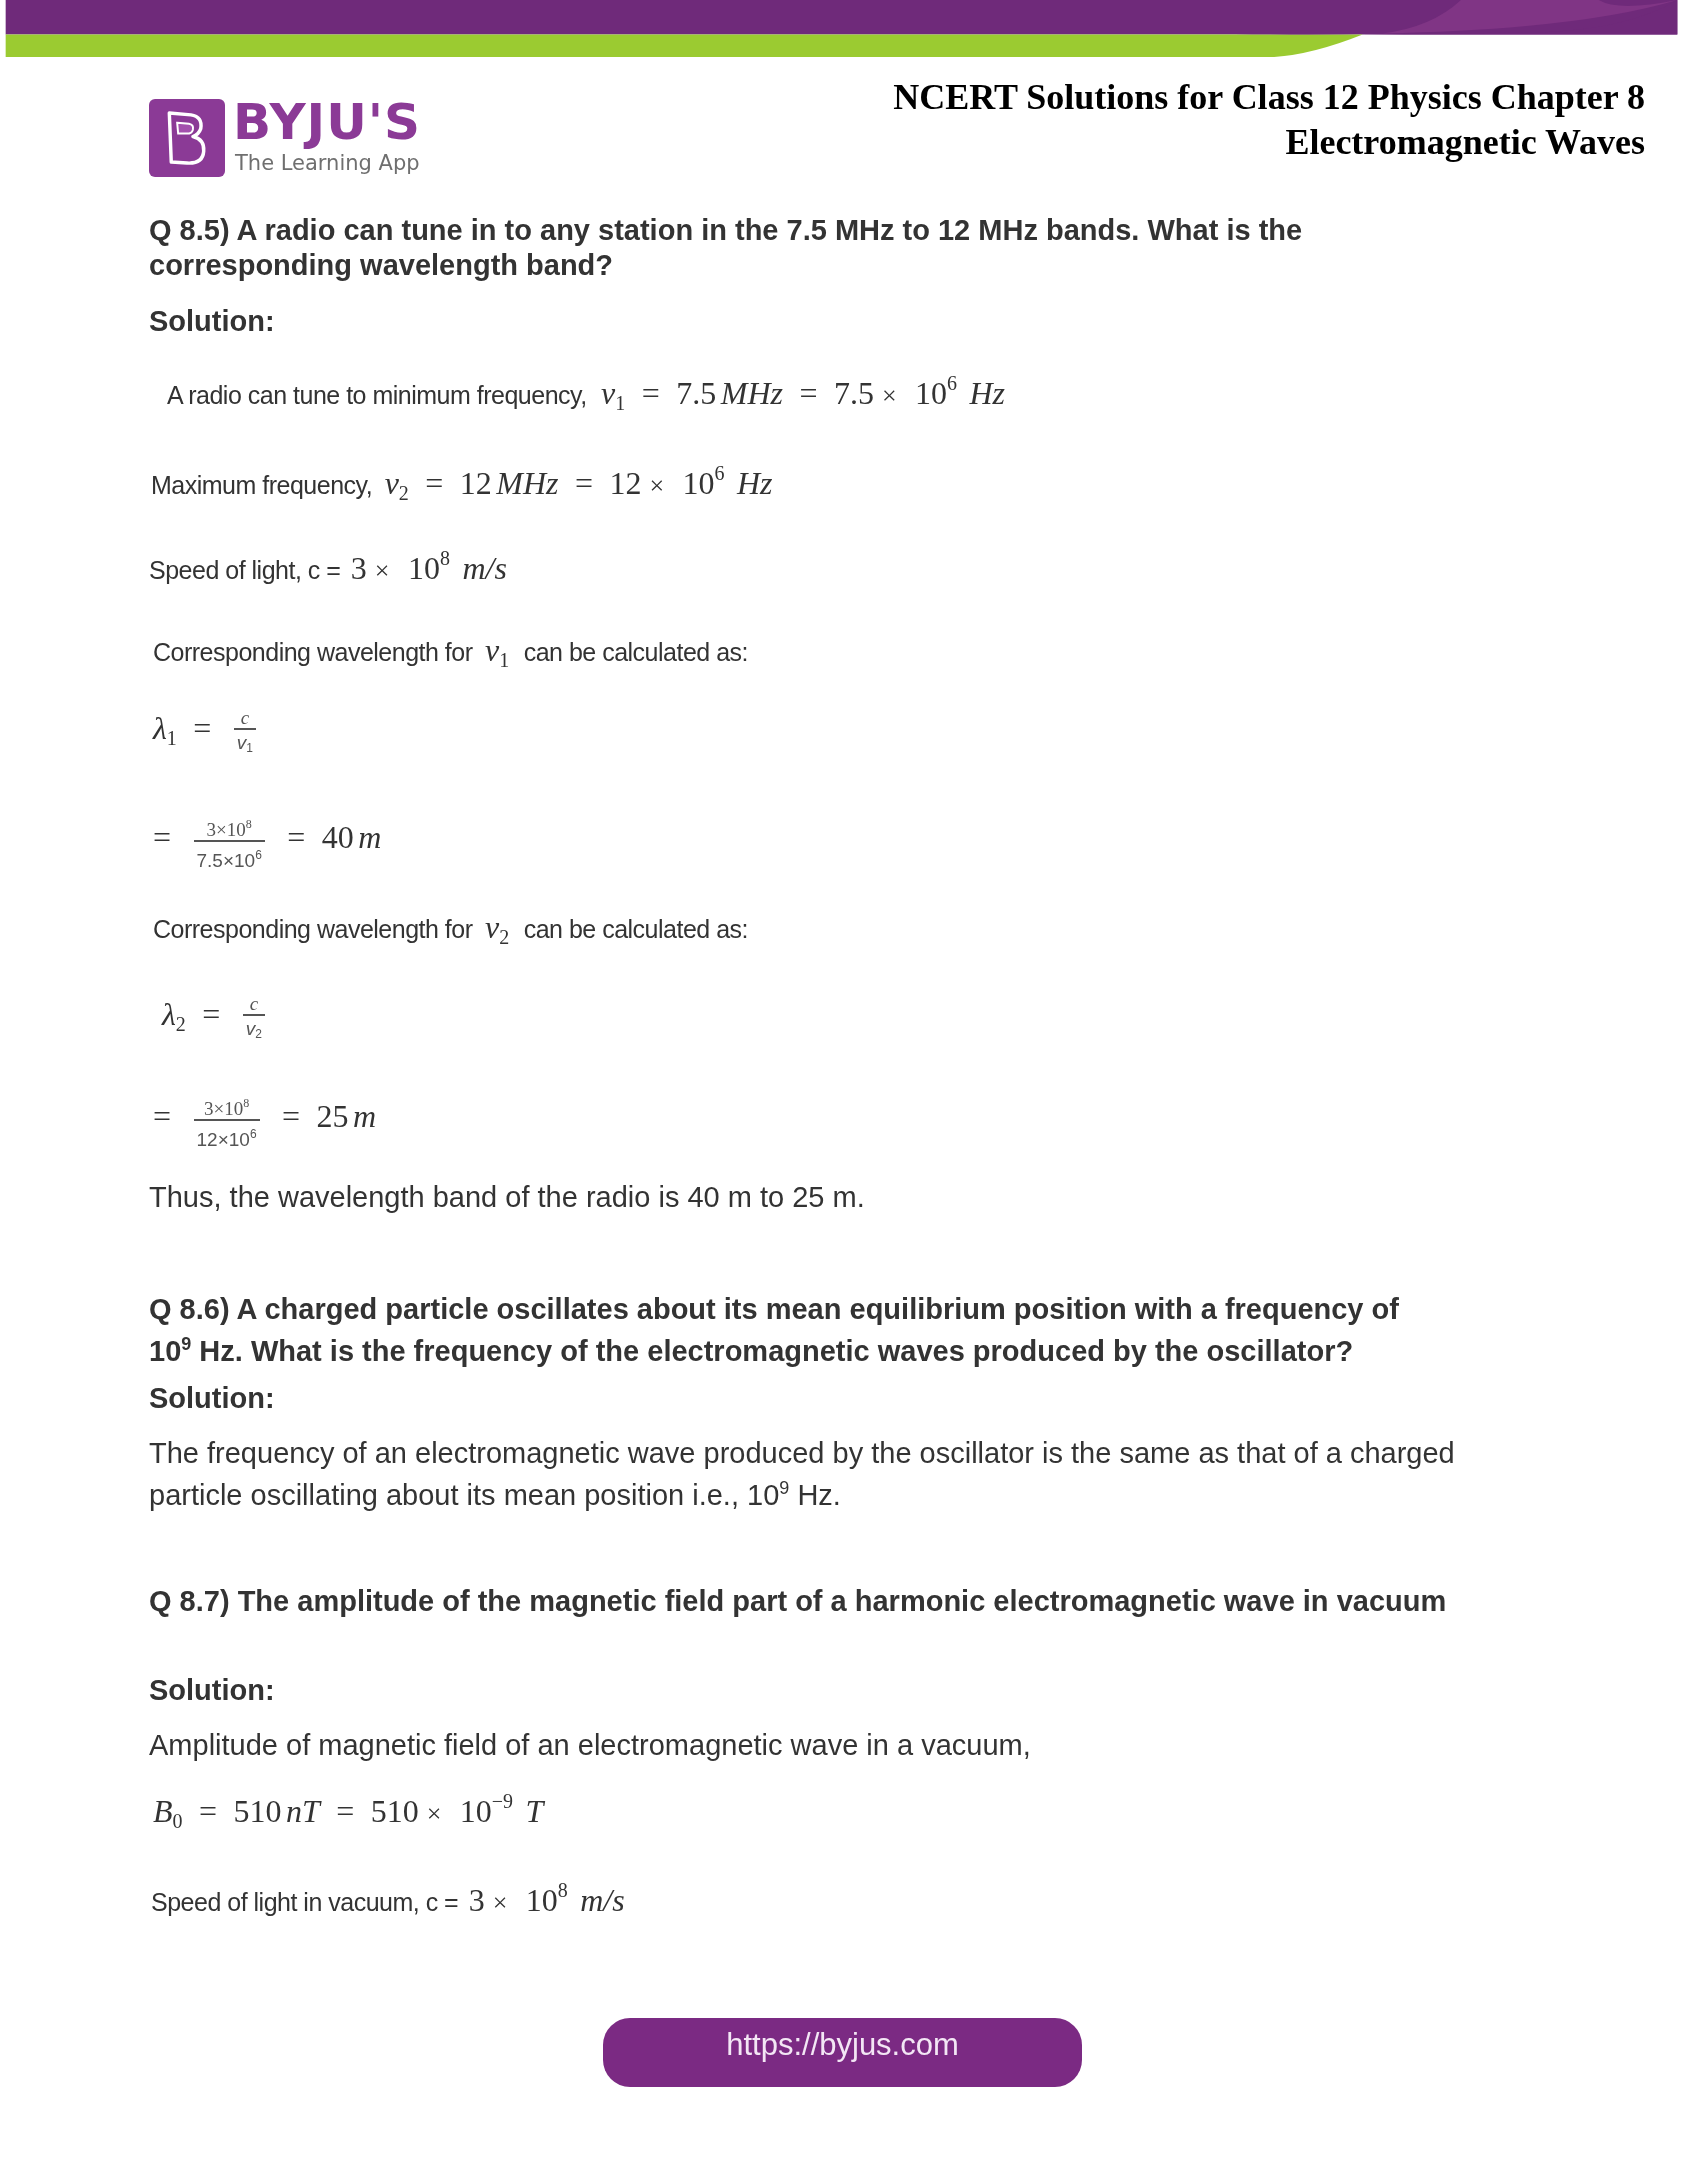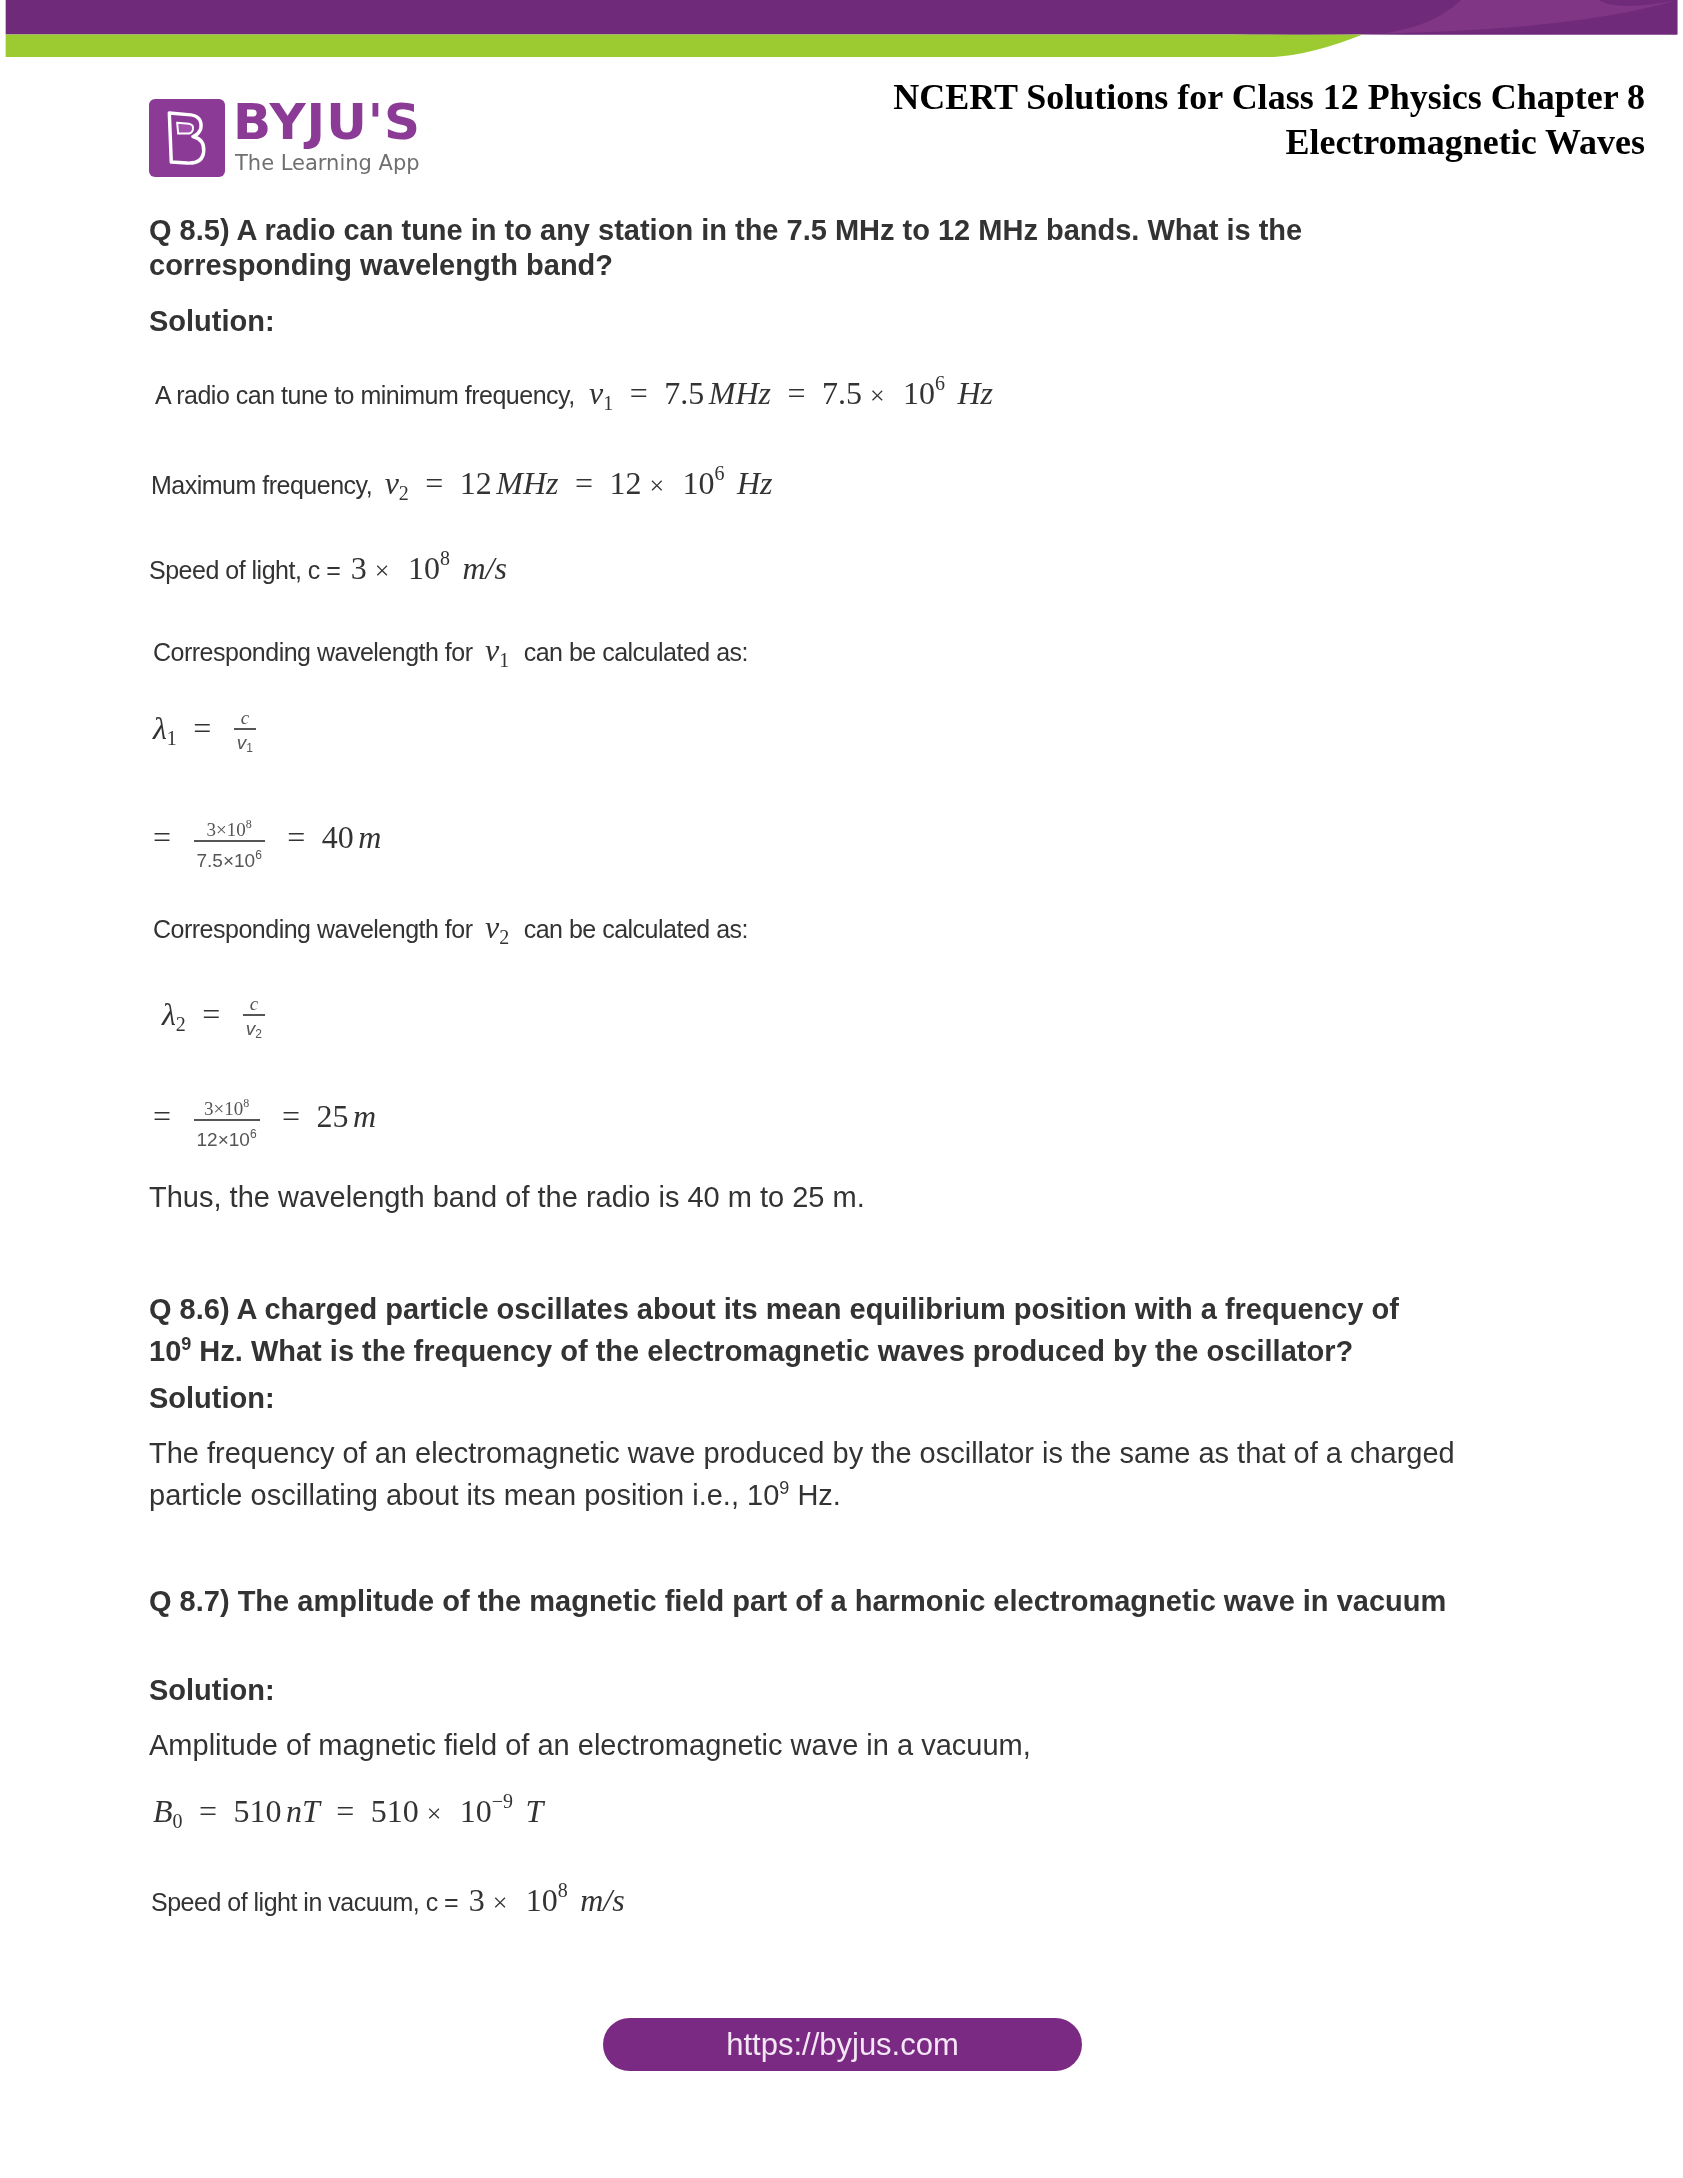--- a/index.html
+++ b/index.html
@@ -31,21 +31,21 @@
   .op { font-family: "Liberation Serif", serif; font-size: 32px; margin: 0 12px; }
   .times { font-family: "Liberation Serif", serif; font-size: 26px; margin: 0 8px; }
 
   .frac { display: inline-block; vertical-align: middle; text-align: center; margin: 0 6px; }
   .frac .num { display: block; font-family: "Liberation Serif", serif; font-size: 19px; line-height: 20px; padding: 0 3px; border-bottom: 2px solid #555; color: #555; }
   .frac .den { display: block; font-family: Liberation Sans, sans-serif; font-size: 19px; line-height: 26px; padding: 0 3px; color: #555; }
   .frac .num i, .frac .den i { font-style: italic; }
   .frac .s { font-size: 12px; vertical-align: 8px; }
   .frac .sb { font-size: 12px; vertical-align: -3px; }
 
-  .footer-btn { position: absolute; left: 603px; top: 2018px; width: 479px; height: 53px; background: #7b2a83; border-radius: 27px; color: #f3e6f5; font-family: "Liberation Sans", sans-serif; font-size: 31px; line-height: 53px; text-align: center; text-decoration: none; }
+  .footer-btn { position: absolute; left: 603px; top: 2018px; width: 479px; height: 69px; background: #7b2a83; border-radius: 27px; color: #f3e6f5; font-family: "Liberation Sans", sans-serif; font-size: 31px; line-height: 53px; text-align: center; text-decoration: none; }
 </style>
 </head>
 <body>
 
 <div class="band-wrap">
   <svg width="1683" height="59" viewBox="0 0 1700 60">
     <path d="M0 35 L1700 35 L1700 0 L0 0 Z" fill="#6f2a7a"></path>
     <path d="M0 35 L1380 35 Q1330 55 1290 58 L0 58 Z" fill="#9bcb31"></path>
     <path d="M1380 35 Q1300 36 1250 35 L1700 35 L1700 0 Q1650 30 1560 33 Z" fill="#6f2a7a"></path>
     <path d="M1400 34 Q1600 30 1700 0 L1700 0 Q1640 12 1620 0 L1480 0 Q1450 28 1400 34 Z" fill="#803585"></path>
@@ -69,21 +69,21 @@
 </div>
 
 <div class="content">
 
   <div class="q" style="top:213px;">
     <div>Q 8.5) A radio can tune in to any station in the 7.5 MHz to 12 MHz bands. What is the</div>
     <div>corresponding wavelength band?</div>
   </div>
   <div class="sol" style="top:304px;">Solution:</div>
 
-  <div class="mline" style="top:372px; left:6px;">
+  <div class="mline" style="top:372px; left:18px;">
     <span class="txt">A radio can tune to minimum frequency,</span>
     <span class="mi" style="margin-left:10px;">v</span><span class="sub">1</span>
     <span class="op">=</span>
     <span class="m">7.5</span>
     <span class="mi">MHz</span>
     <span class="op">=</span>
     <span class="m">7.5</span><span class="times">×</span>
     <span class="m" style="margin-left:6px;">10</span><span class="sup">6</span>
     <span class="mi" style="margin-left:8px;">Hz</span>
   </div>

